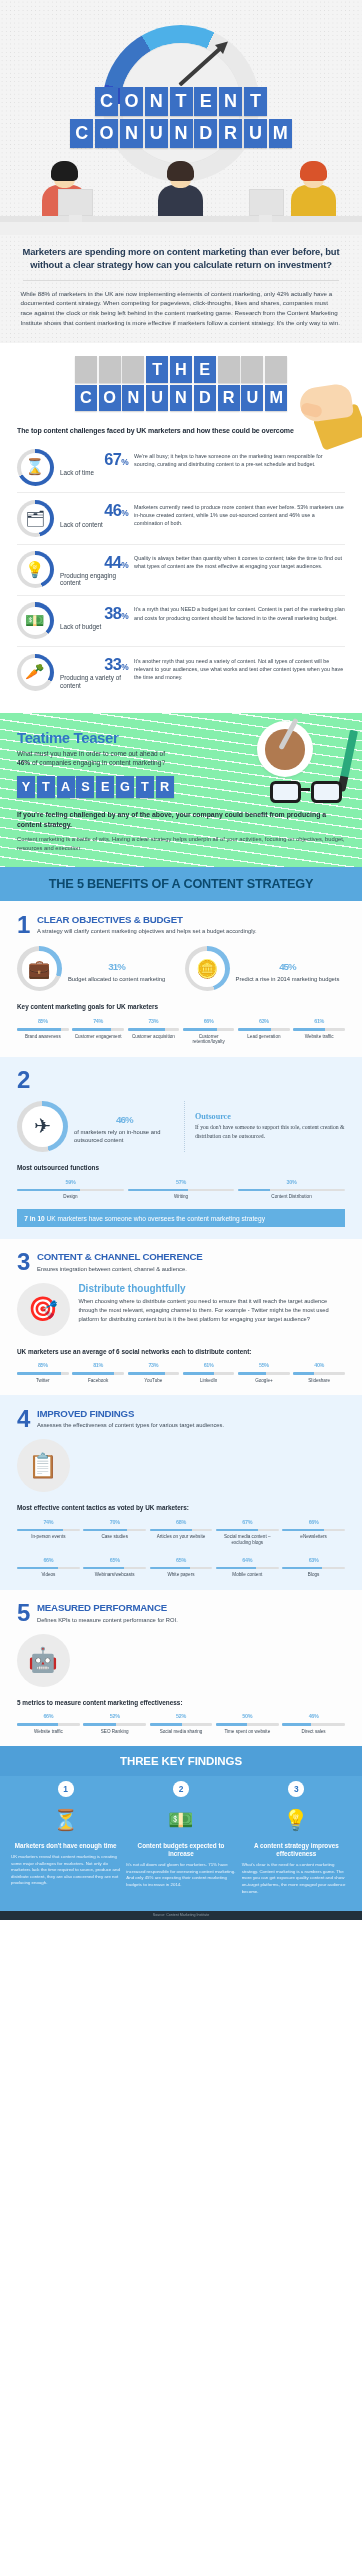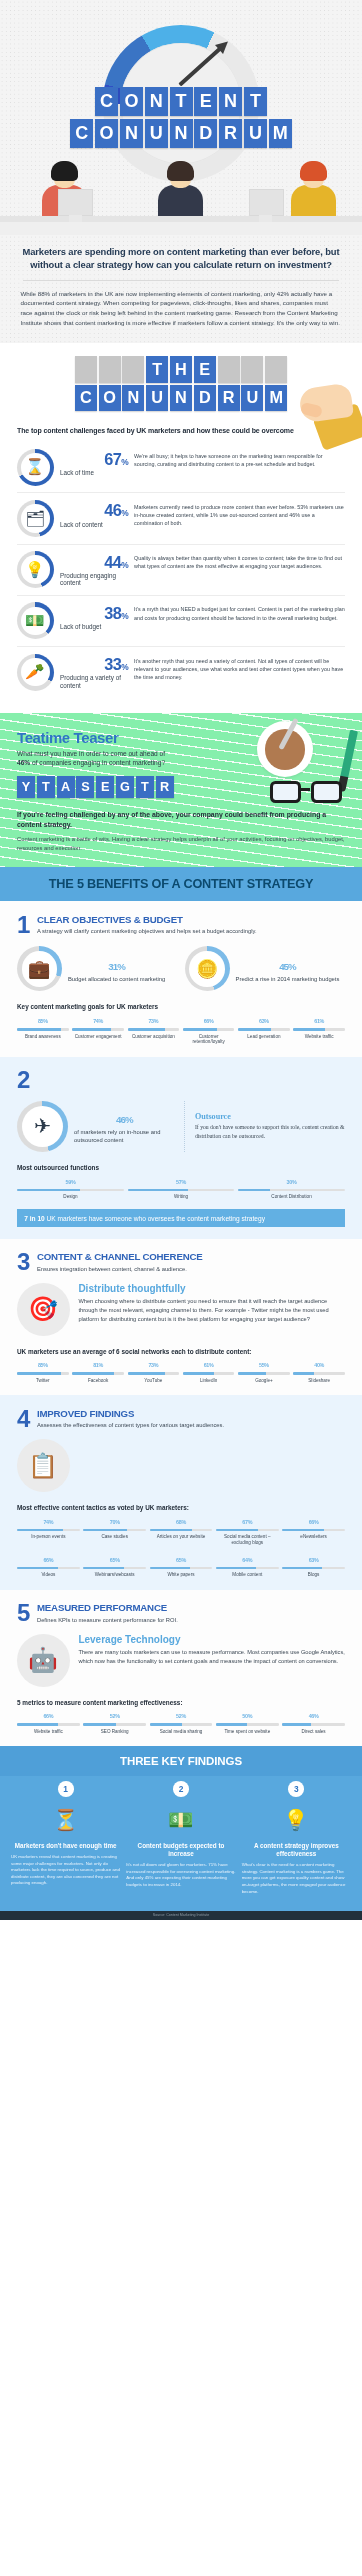--- a/index.html
+++ b/index.html
@@ -657,24 +657,20 @@
       <section class="sec band-white">
         <div class="sec-head">
         <div class="sec-num">5</div>
         <div class="sec-titles">
           <h2>MEASURED PERFORMANCE</h2>
           <p>Defines KPIs to measure content performance for ROI.</p>
         </div>
       </div>
         <div class="media">
           <div class="media-icon">🤖</div>
-          <div class="media-body">
-            <h4>Leverage Technology</h4>
-            <p>There are many tools marketers can use to measure performance. Most companies use Google Analytics, which now has the functionality to set content goals and measure the impact of content on conversions.</p>
-          </div>
         </div>
         <div class="barset-title">5 metrics to measure content marketing effectiveness:</div>
         <div class="bars">
           <div class="bar-item">
            <div class="pct"><span>66</span><span>%</span></div>
            <div class="bar-track">
               <div class="bar-fill" style="width:66%"></div>
             </div>
            <div class="cap">Website traffic</div>
          </div>

